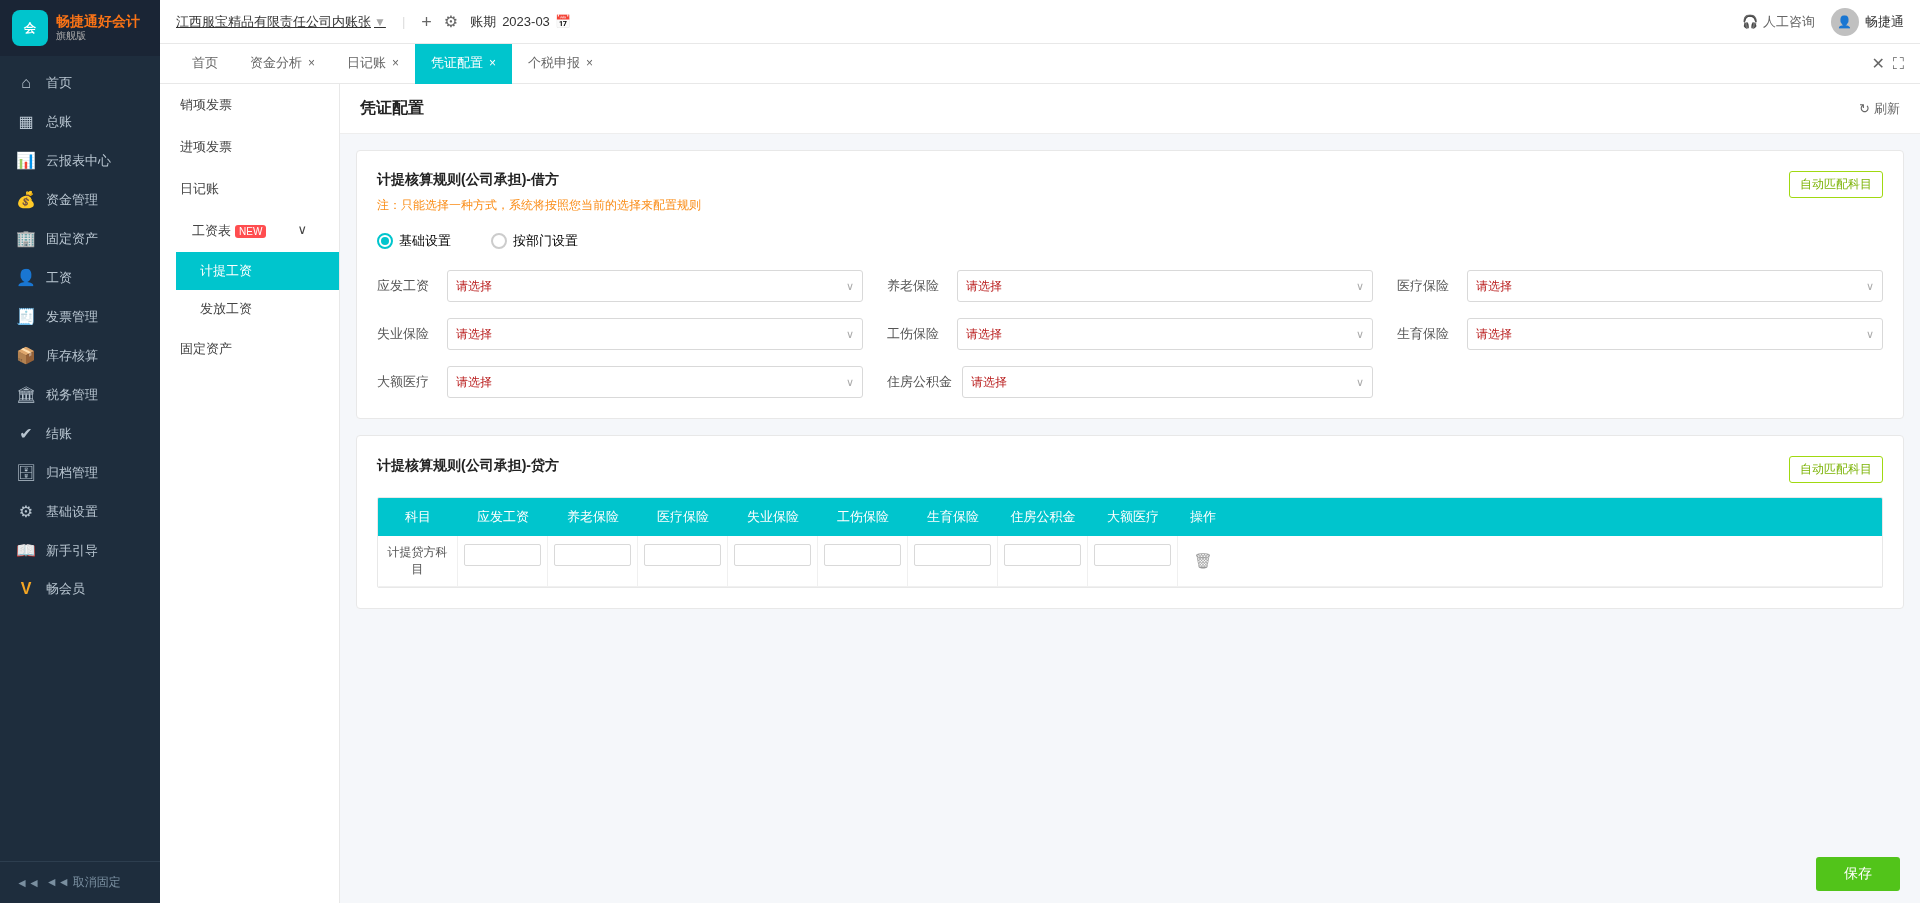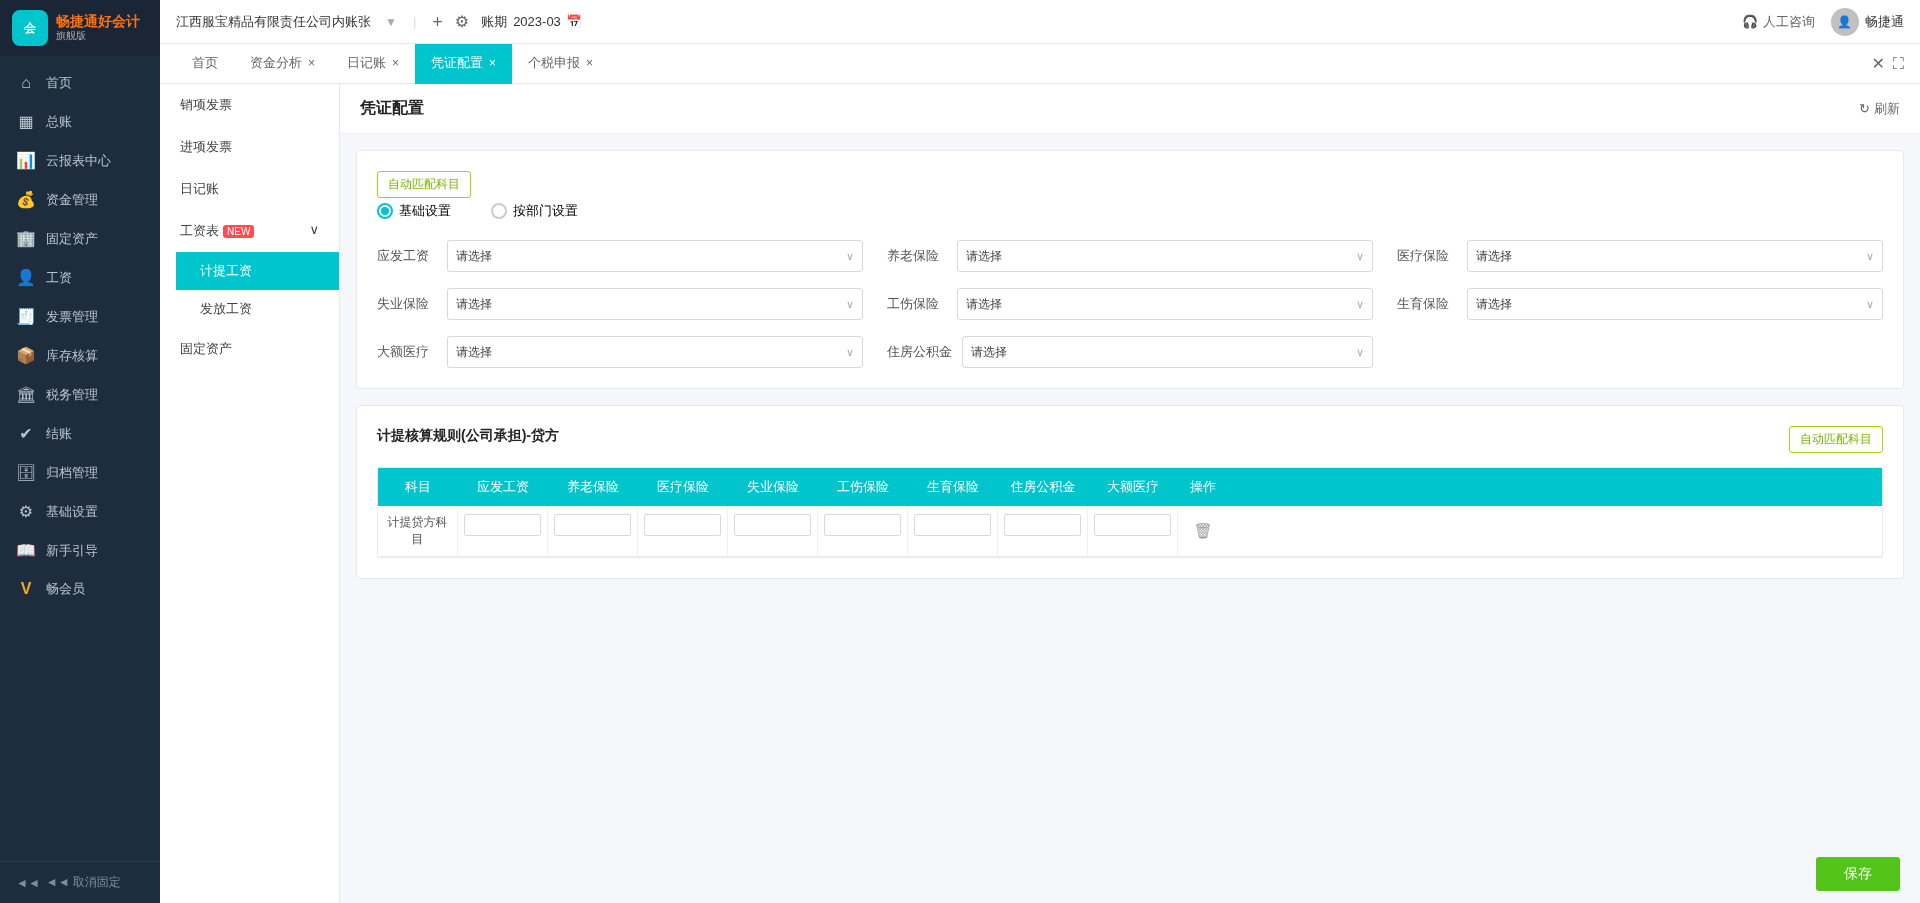--- a/index.html
+++ b/index.html
@@ -69,24 +69,25 @@
       border-bottom: 1px solid #e8e8e8;
       display: flex;
       align-items: center;
       padding: 0 16px;
       height: 44px;
       gap: 12px;
     }
     .company-selector {
       display: flex;
       align-items: center;
-      gap: 14px;
+      gap: 3px;
       color: #333;
       font-size: 13px;
       cursor: pointer;
+      text-decoration: underline;
     }
     .topbar-sep { color: #ddd; margin: 0 4px; }
     .topbar-add {
       color: #666;
       cursor: pointer;
       font-size: 18px;
       line-height: 1;
     }
     .topbar-gear { color: #666; cursor: pointer; font-size: 16px; }
     .topbar-period { display: flex; align-items: center; gap: 6px; color: #333; font-size: 13px; }
@@ -145,21 +146,21 @@
       padding: 12px 20px;
       color: #444;
       cursor: pointer;
       font-size: 13px;
       position: relative;
     }
     .left-menu-item.active { background: #00c5cd; color: white; }
     .left-menu-parent {
       display: flex;
       justify-content: space-between;
-      padding: 12px 20px;
+      padding: 12px 32px;
       color: #444;
       cursor: pointer;
       font-size: 13px;
     }
     .new-badge {
       background: #ff4d4f;
       color: white;
       font-size: 10px;
       padding: 1px 4px;
       border-radius: 3px;
@@ -281,21 +282,21 @@
       padding: 5px 8px;
       font-size: 13px;
       color: #bbb;
       display: flex;
       align-items: center;
       justify-content: space-between;
       cursor: pointer;
       background: white;
       height: 32px;
     }
-    .form-select-placeholder { color: #404040; font-size: 12px; text-align: center; }
+    .form-select-placeholder { color: #b91c1c; font-size: 12px; text-align: center; }
     .form-select-arrow { color: #aaa; font-size: 11px; }
 
     
     .table-section { margin-top: 0; }
     .table-container {
       border: 1px solid #e8e8e8;
       border-radius: 2px;
       overflow: hidden;
     }
     .table-header-row {
@@ -507,20 +508,24 @@
         <button class="refresh-btn">
           <span>↻</span>
           <span>刷新</span>
         </button>
       </div>
 
       <div class="content-body">
 
         <div class="section-card">
           <div style="display:flex;justify-content:space-between;align-items:flex-start;margin-bottom:4px;">
+            <div>
+              <div class="section-title">计提核算规则(公司承担)-借方</div>
+              <div class="section-note">注：只能选择一种方式，系统将按照您当前的选择来配置规则</div>
+            </div>
             <button class="auto-match-btn">自动匹配科目</button>
           </div>
 
           <div class="radio-group">
             <div class="radio-option">
               <div class="radio-circle checked"></div>
               <span>基础设置</span>
             </div>
             <div class="radio-option">
               <div class="radio-circle"></div>

